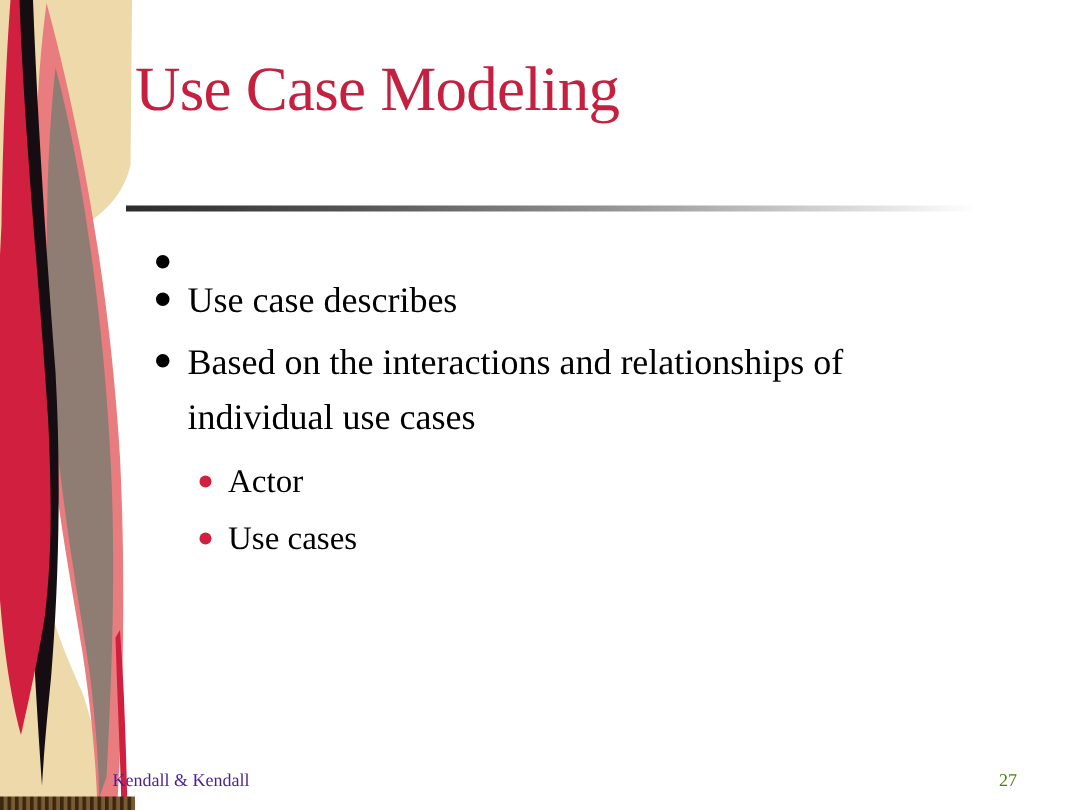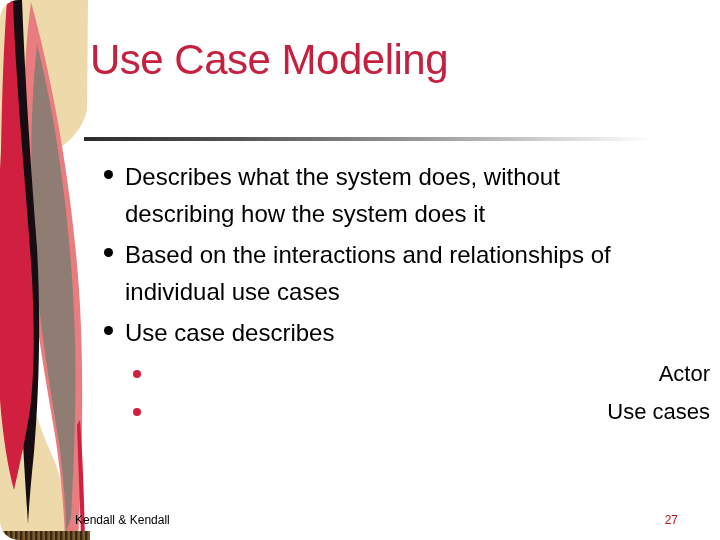--- a/index.html
+++ b/index.html
@@ -1,42 +1,41 @@
 <!DOCTYPE html>
 <html><head>
 <meta charset="utf-8">
 <style>
   html,body{margin:0;padding:0;background:#fff;}
   .slide{
     position:relative;width:720px;height:540px;background:#ffffff;overflow:hidden;
-    font-family:Liberation Sans, sans-serif;
-    border-radius:19px;
+    font-family:Liberation Serif, serif;
   }
   .band{position:absolute;left:0;top:0;width:90px;height:540px;}
   .title{
     position:absolute;left:90px;top:38px;
     font-size:42px;line-height:1.05;letter-spacing:-0.5px;
     color:#C62040;white-space:nowrap;
   }
   .rule{
     position:absolute;left:84px;top:137px;width:616px;height:4px;
     background:linear-gradient(to right,#2c2c2c 0%,#555 25%,#9a9a9a 55%,rgba(255,255,255,0) 92%);
   }
   .body{position:absolute;left:100px;top:158px;right:10px;color:#000;}
   .bullet{display:flex;margin-bottom:4px;}
   .dotcol{flex:none;width:25px;padding-top:12px;}
   .dot{width:9px;height:9px;border-radius:50%;background:#000;margin-left:4px;}
   .btext{font-size:24px;line-height:37px;white-space:nowrap;}
   .sublist{margin-left:33px;margin-top:2px;}
-  .sub{display:flex;justify-content:space-between;}
+  .sub{display:flex;}
   .sdotcol{flex:none;width:19px;padding-top:15px;}
   .sdot{width:8px;height:8px;border-radius:50%;background:#D21F3F;}
   .stext{font-size:22px;line-height:38px;white-space:nowrap;}
-  .footer-author{position:absolute;left:75px;top:513px;font-size:12px;color:#000000;}
-  .footer-page{position:absolute;right:42px;top:513px;font-size:12px;color:#b91c1c;}
+  .footer-author{position:absolute;left:75px;top:513px;font-size:12px;color:#4c1d95;}
+  .footer-page{position:absolute;right:42px;top:513px;font-size:12px;color:#4d7c0f;}
 </style>
 </head>
 <body>
 
 <div class="slide">
 
   <svg class="band" viewBox="0 0 90 540" preserveAspectRatio="none">
     <path fill="#EDD9A9" d="M0 0 L88 0 L87 110 C80 140 55 152 32 162 C27 230 25 300 27 360 C29 405 42 432 55 462 C63 485 68 512 70 540 L0 540 Z"></path>
     <path fill="#E97C7E" d="M31 2 C22 70 22 150 26 210 C31 300 45 375 55 435 C61 475 64 508 65 540 L78 540 C82 470 84 385 80 305 C73 185 51 75 31 2 Z"></path>
     <path fill="#8F7D74" d="M37 45 C30 110 30 180 34 245 C39 330 52 395 60 450 C64 485 66 510 66 532 L71 518 C75 445 77 375 74 312 C69 205 53 105 37 45 Z"></path>
@@ -55,42 +54,38 @@
   <div class="title">Use Case Modeling</div>
 
   <div class="rule"></div>
 
   <div class="body">
 
     <div class="bullet">
       <div class="dotcol">
         <div class="dot"></div>
       </div>
+    </div>
+
+    <div class="bullet">
+      <div class="dotcol">
+        <div class="dot"></div>
+      </div>
       <div class="btext">
-        <div>Describes what the system does, without</div>
-        <div>describing how the system does it</div>
+        <div>Use case describes</div>
       </div>
     </div>
 
     <div class="bullet">
       <div class="dotcol">
         <div class="dot"></div>
       </div>
       <div class="btext">
         <div>Based on the interactions and relationships of</div>
         <div>individual use cases</div>
-      </div>
-    </div>
-
-    <div class="bullet">
-      <div class="dotcol">
-        <div class="dot"></div>
-      </div>
-      <div class="btext">
-        <div>Use case describes</div>
       </div>
     </div>
 
     <div class="sublist">
       <div class="sub">
         <div class="sdotcol">
           <div class="sdot"></div>
         </div>
         <div class="stext">Actor</div>
       </div>

